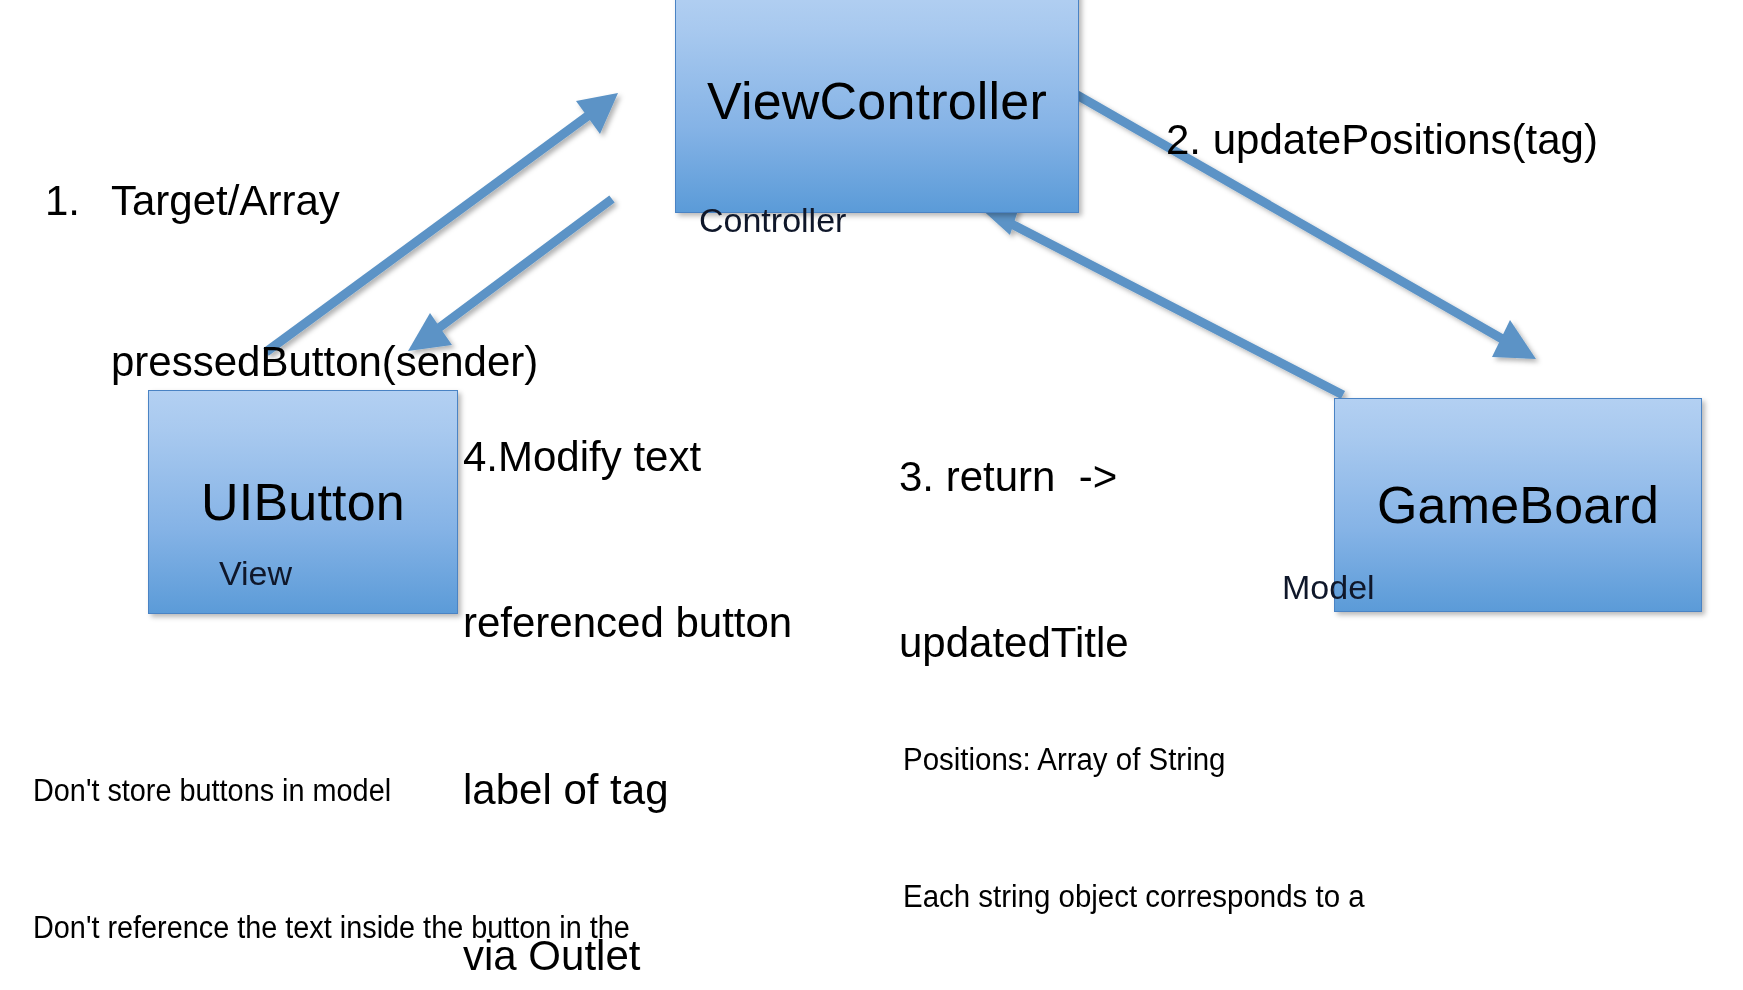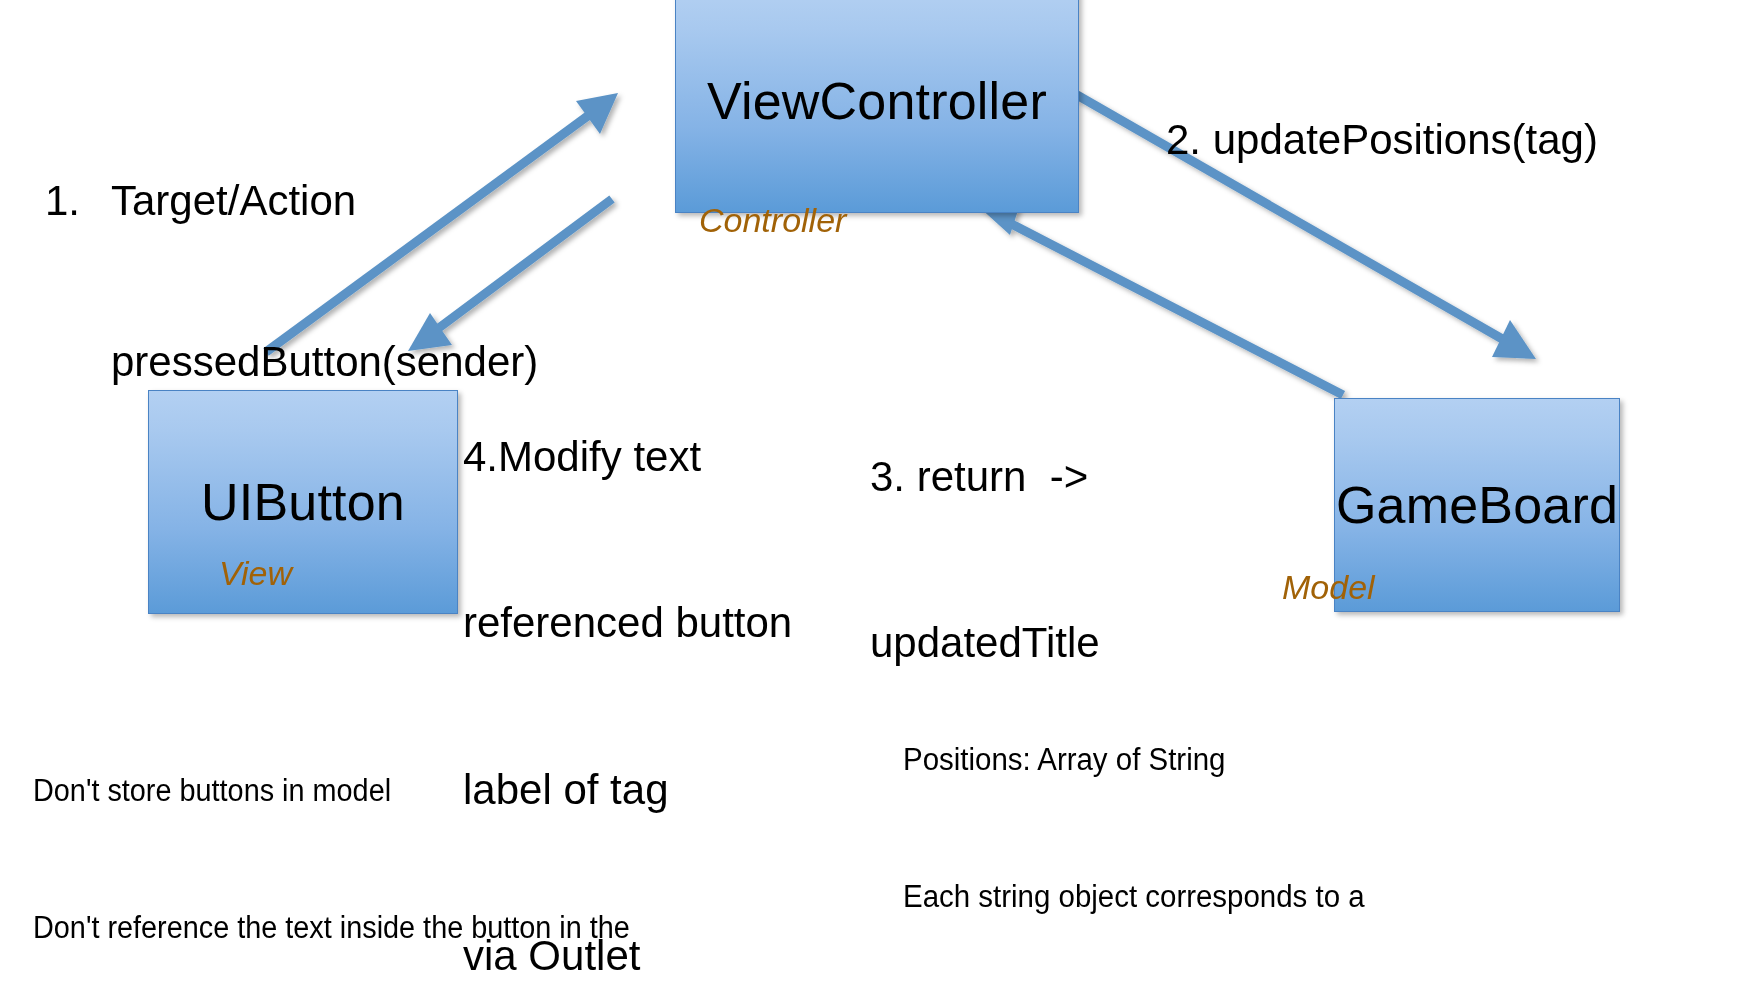--- a/index.html
+++ b/index.html
@@ -31,50 +31,49 @@
   .node-label {
     font-size: 52px;
     color: #000000;
     line-height: 1;
     letter-spacing: 0.2px;
     white-space: nowrap;
   }
 
   #box-viewcontroller { left: 675px; top: -12px;  width: 404px; height: 225px; }
   #box-uibutton       { left: 148px; top: 390px;  width: 310px; height: 224px; }
-  #box-gameboard      { left: 1334px; top: 398px; width: 286px; height: 214px; }
+  #box-gameboard      { left: 1334px; top: 398px; width: 368px; height: 214px; }
 
   
   .role-caption {
     position: absolute;
     font-size: 34px;
-    color: #a16207;
+    color: #0f172a;
     line-height: 1;
     white-space: nowrap;
-    font-style: italic;
   }
   #caption-controller { left: 699px;  top: 203px; }
   #caption-view       { left: 219px;  top: 556px; }
   #caption-model      { left: 1282px; top: 570px; }
 
   
   .anno {
     position: absolute;
     font-size: 42px;
     line-height: 1.28;
     color: #000000;
     white-space: pre;
   }
   #anno-step1 { left: 45px;  top: 66px; }
   #anno-step1 .num { display: inline-block; width: 66px; }
   #anno-step1 .indent { display: inline-block; width: 66px; }
 
   #anno-step2 { left: 1166px; top: 113px; }
   #anno-step4 { left: 463px;  top: 318px; line-height: 1.32; }
-  #anno-step3 { left: 870px;  top: 338px; line-height: 1.32; }
+  #anno-step3 { left: 899px;  top: 338px; line-height: 1.32; }
 
   
   .note {
     position: absolute;
     font-size: 31px;
     line-height: 1.48;
     color: #000000;
     font-family: "Liberation Sans Narrow", "Liberation Sans", sans-serif;
     transform-origin: left top;
     white-space: pre;
@@ -141,21 +140,21 @@
 
   <div id="box-gameboard" class="node-box">
     <span class="node-label">GameBoard</span>
   </div>
 
   <div id="caption-controller" class="role-caption">Controller</div>
   <div id="caption-view" class="role-caption">View</div>
   <div id="caption-model" class="role-caption">Model</div>
 
   <div id="anno-step1" class="anno">
-    <div><span class="num">1.</span><span>Target/Action</span></div>
+    <div><span class="num">1.</span><span>Target/Array</span></div>
     <div><span class="indent"></span><span>pressedButton(sender)</span></div>
   </div>
 
   <div id="anno-step2" class="anno">2. updatePositions(tag)</div>
 
   <div id="anno-step3" class="anno">
     <div>3. return  -&gt;</div>
     <div>updatedTitle</div>
   </div>
 

